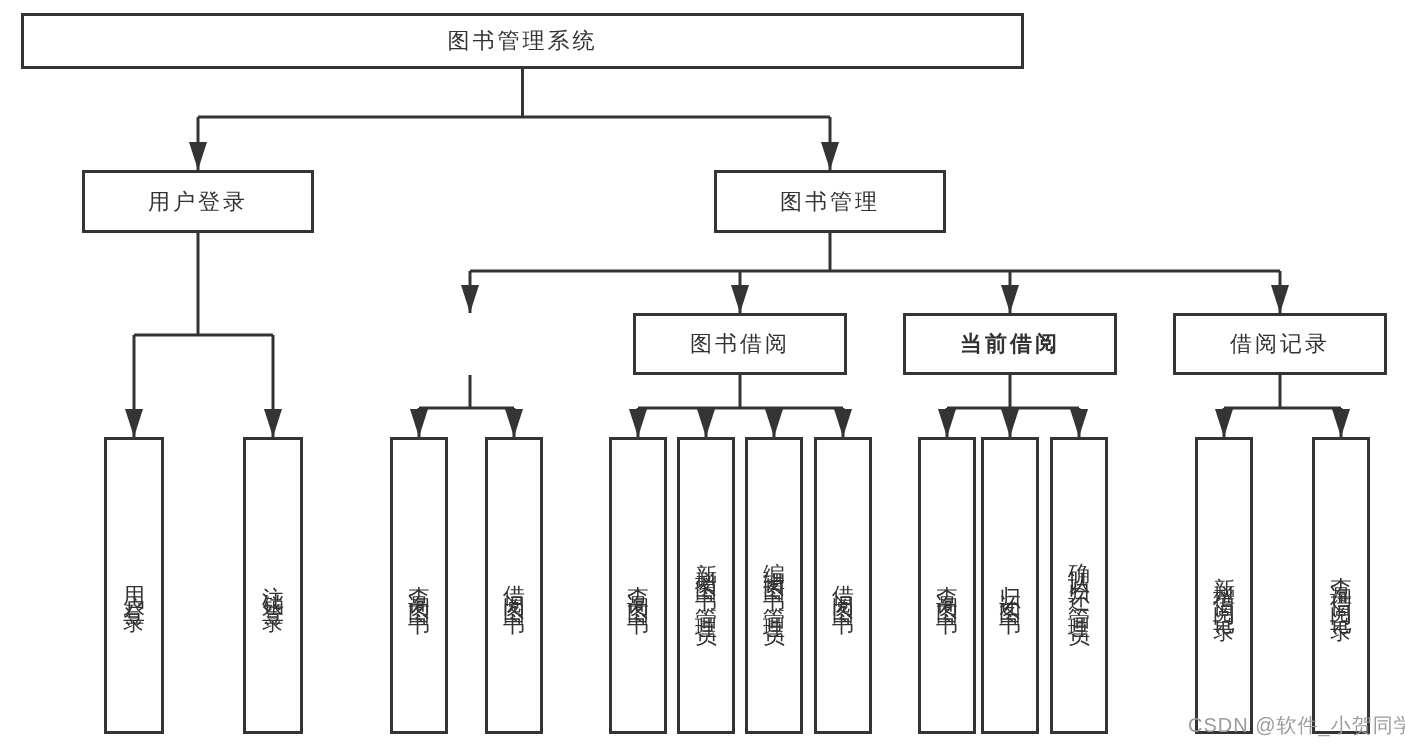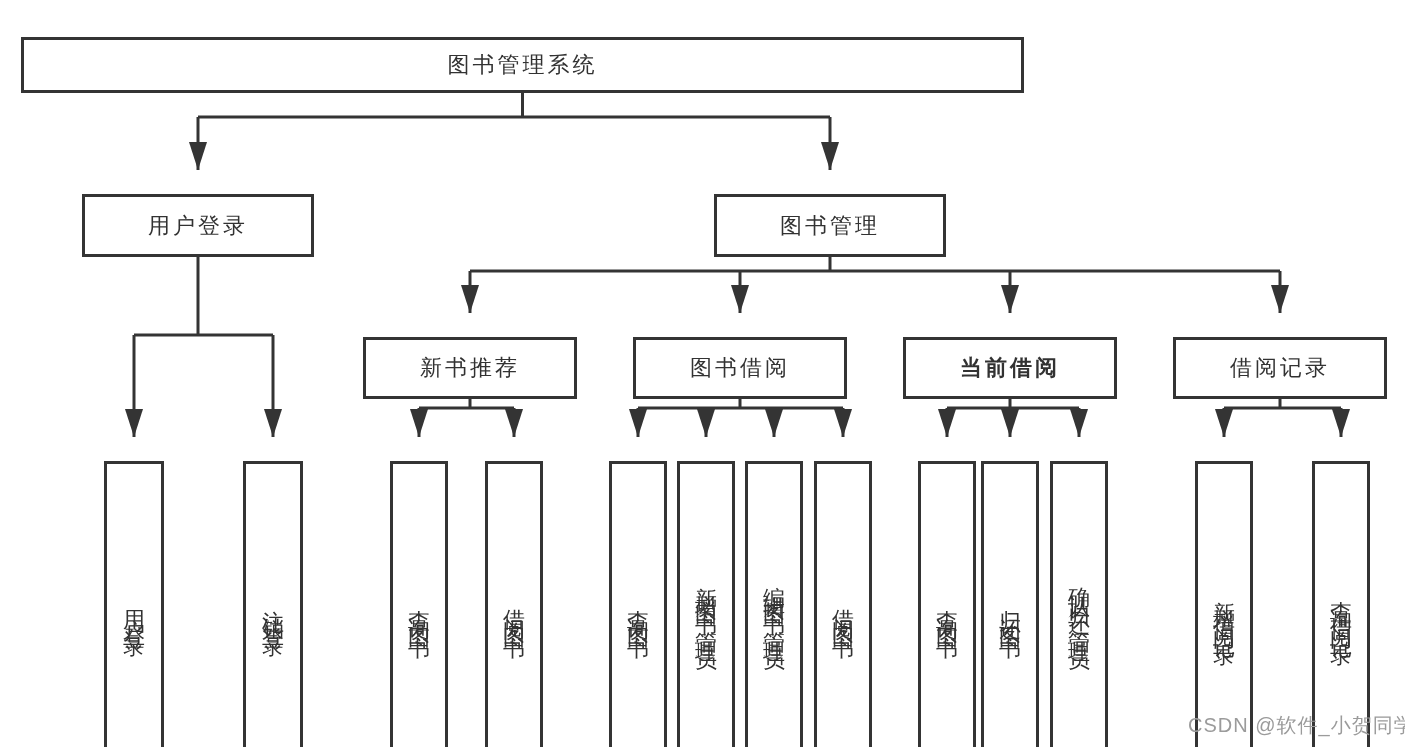--- a/index.html
+++ b/index.html
@@ -4,21 +4,21 @@
 <style>
   html,body{margin:0;padding:0;background:#ffffff;}
   body{
     width:1405px;height:747px;position:relative;overflow:hidden;
     font-family:"Liberation Sans",sans-serif;color:#323232;
   }
   #stage{position:absolute;left:0;top:0;width:1405px;height:747px;}
   #wires{position:absolute;left:0;top:0;}
   .node{
     position:absolute;box-sizing:border-box;background:#ffffff;
-    border:3px solid #343434;display:flex;align-items:center;justify-content:center;margin-top:24px;
+    border:3px solid #343434;display:flex;align-items:center;justify-content:center;
   }
   .hnode{font-size:22px;letter-spacing:3px;white-space:nowrap;}
   .root{left:21px;top:13px;width:1003px;height:56px;}
   .lvl2{top:170px;width:232px;height:63px;}
   .lvl3{top:313px;width:214px;height:62px;}
   .leaf{top:437px;height:297px;}
   .leaf span{
     writing-mode:vertical-rl;text-orientation:mixed;
     font-size:22px;letter-spacing:9px;line-height:1;white-space:nowrap;
   }
@@ -79,23 +79,20 @@
     <span>图书管理系统</span>
   </div>
 
   <div class="node hnode lvl2" style="left:82px;">
     <span>用户登录</span>
   </div>
   <div class="node hnode lvl2" style="left:714px;">
     <span>图书管理</span>
   </div>
 
-  <div class="node hnode lvl3" style="left:363px;">
-    <span>新书推荐</span>
-  </div>
   <div class="node hnode lvl3" style="left:633px;">
     <span>图书借阅</span>
   </div>
   <div class="node hnode lvl3" style="left:903px;font-weight:bold;">
     <span>当前借阅</span>
   </div>
   <div class="node hnode lvl3" style="left:1173px;">
     <span>借阅记录</span>
   </div>
 

